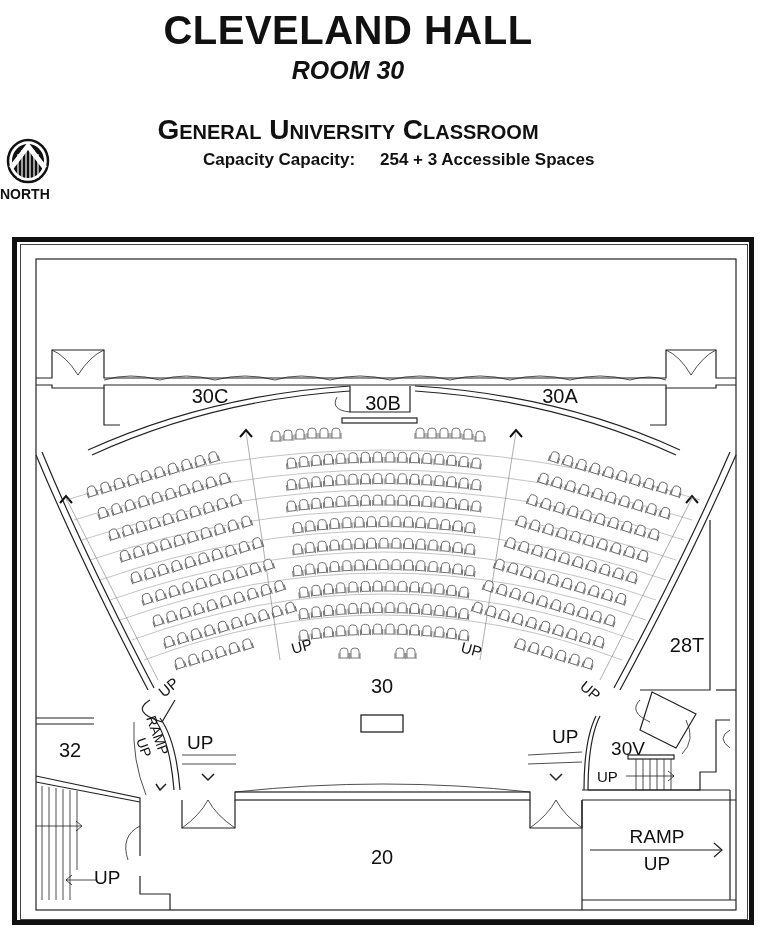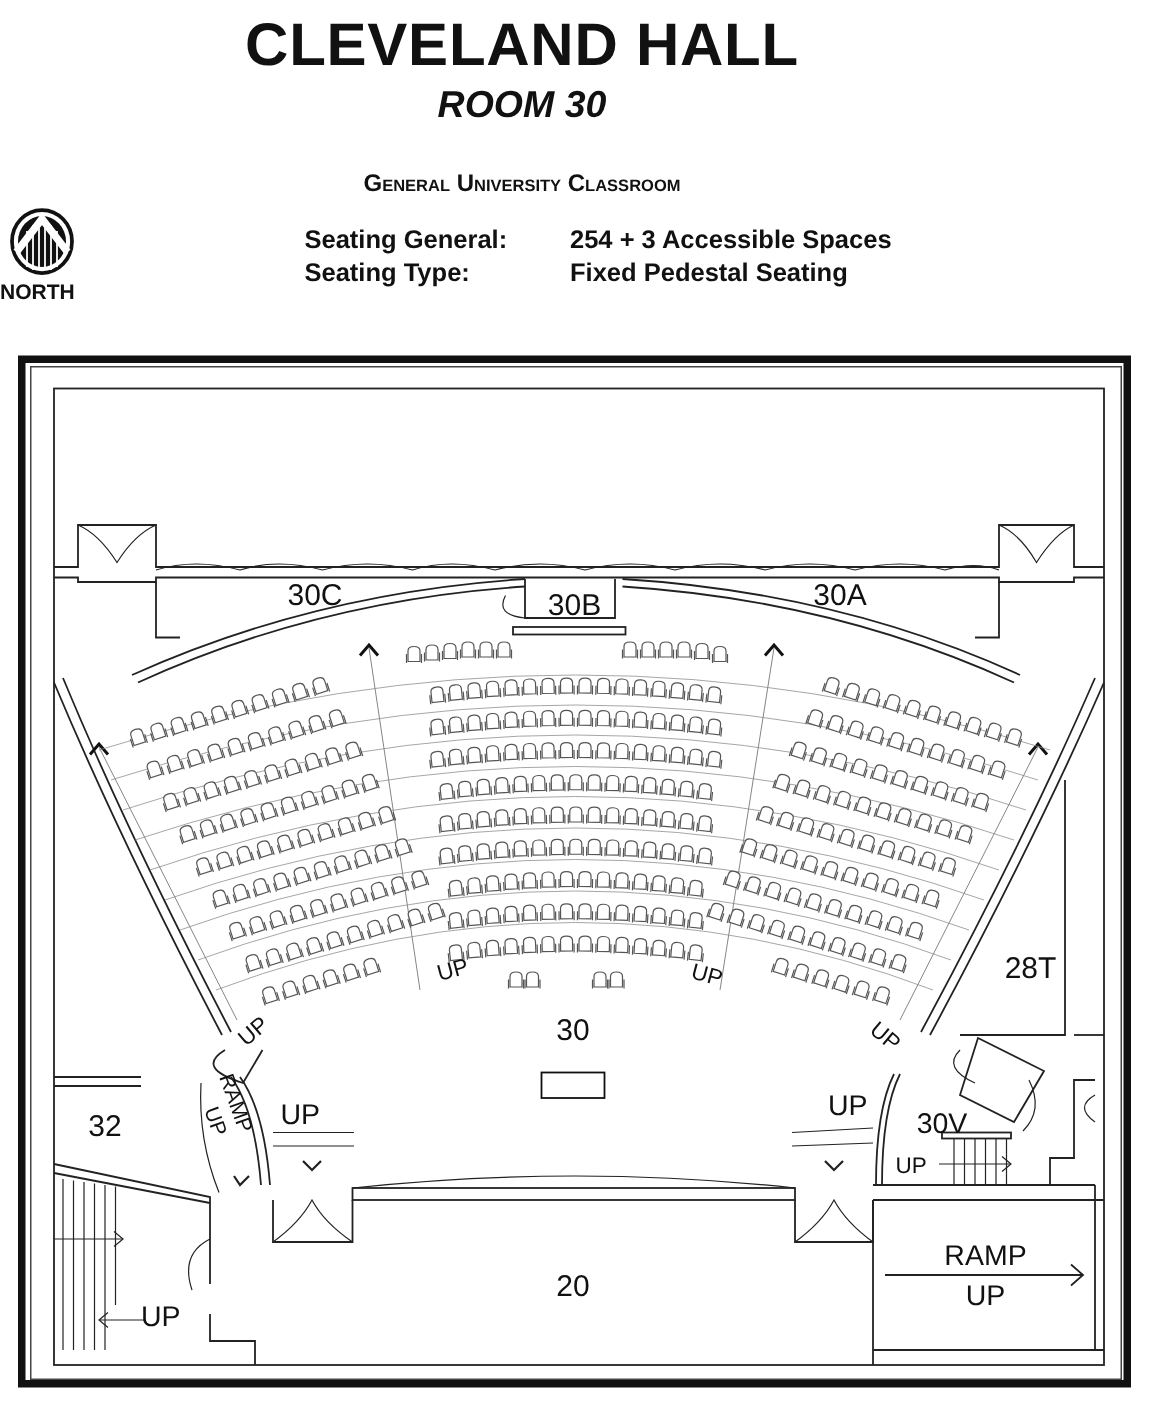--- a/index.html
+++ b/index.html
@@ -1,45 +1,41 @@
 <!DOCTYPE html>
 <html><head>
 <meta charset="utf-8">
 <style>
   html,body{margin:0;padding:0;background:#fff;}
   body{width:768px;height:934px;position:relative;overflow:hidden;font-family:"Liberation Sans",sans-serif;color:#111;}
   .title{position:absolute;left:0;width:696px;text-align:center;font-weight:bold;}
   .t1{top:8px;font-size:40px;letter-spacing:0.5px;}
   .t2{top:56px;font-size:25px;font-style:italic;}
-  .t3{top:114px;font-size:16px;font-variant:small-caps;}
+  .t3{top:114px;font-size:28px;font-variant:small-caps;}
   .specs{position:absolute;left:203px;top:149px;font-size:17px;font-weight:bold;line-height:22px;}
   .specs .row{display:flex;}
   .specs .k{width:177px;}
   .north{position:absolute;left:0;top:138px;width:56px;text-align:left;}
   .north .lbl{font-size:14px;font-weight:bold;margin-top:2px;}
   .frame{position:absolute;left:12px;top:237px;width:742px;height:688px;border:5px solid #111;box-sizing:border-box;}
   .frame2{position:absolute;left:20px;top:244px;width:728px;height:676px;border:1px solid #444;box-sizing:border-box;}
   svg.plan{position:absolute;left:0;top:0;}
   .lab{font-family:"Liberation Sans",sans-serif;fill:#111;}
 </style>
 </head>
 <body>
 
 <div class="title t1">CLEVELAND HALL</div>
 <div class="title t2">ROOM 30</div>
 <div class="title t3">General University Classroom</div>
 
 <div class="specs">
   <div class="row">
-    <span class="k">Seating General:</span>
+    <span class="k">Capacity Capacity:</span>
     <span>254 + 3 Accessible Spaces</span>
-  </div>
-  <div class="row">
-    <span class="k">Seating Type:</span>
-    <span>Fixed Pedestal Seating</span>
   </div>
 </div>
 
 <div class="north">
   <svg width="44" height="46" viewBox="0 0 44 46" style="display:block;margin:0 auto;">
     <ellipse cx="22" cy="23" rx="20" ry="21" fill="#fff" stroke="#111" stroke-width="2.5"></ellipse>
     <ellipse cx="22" cy="23" rx="16" ry="17" fill="#111"></ellipse>
     <g stroke="#fff" stroke-width="1.2">
       <line x1="12" y1="16" x2="12" y2="40"></line>
         <line x1="16" y1="12" x2="16" y2="42"></line>

